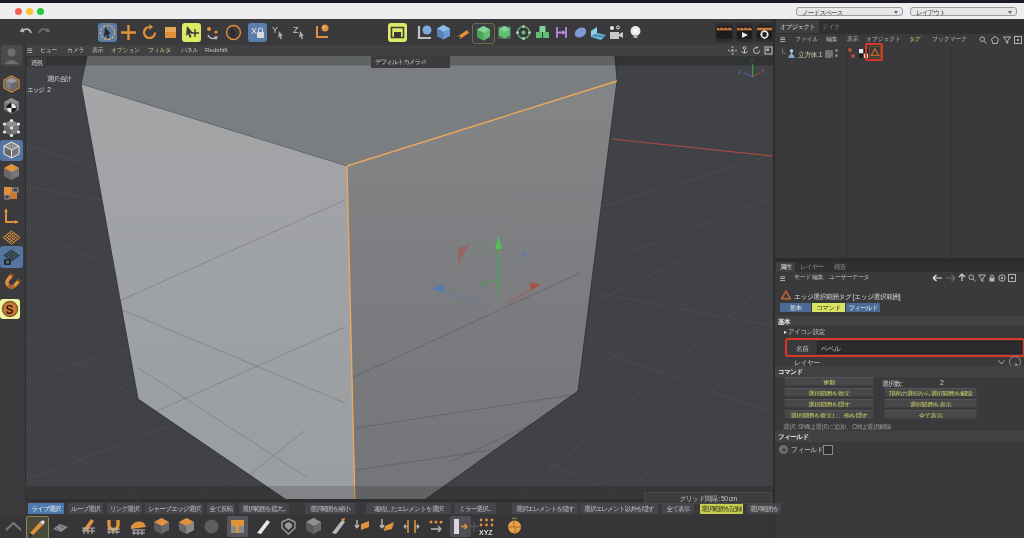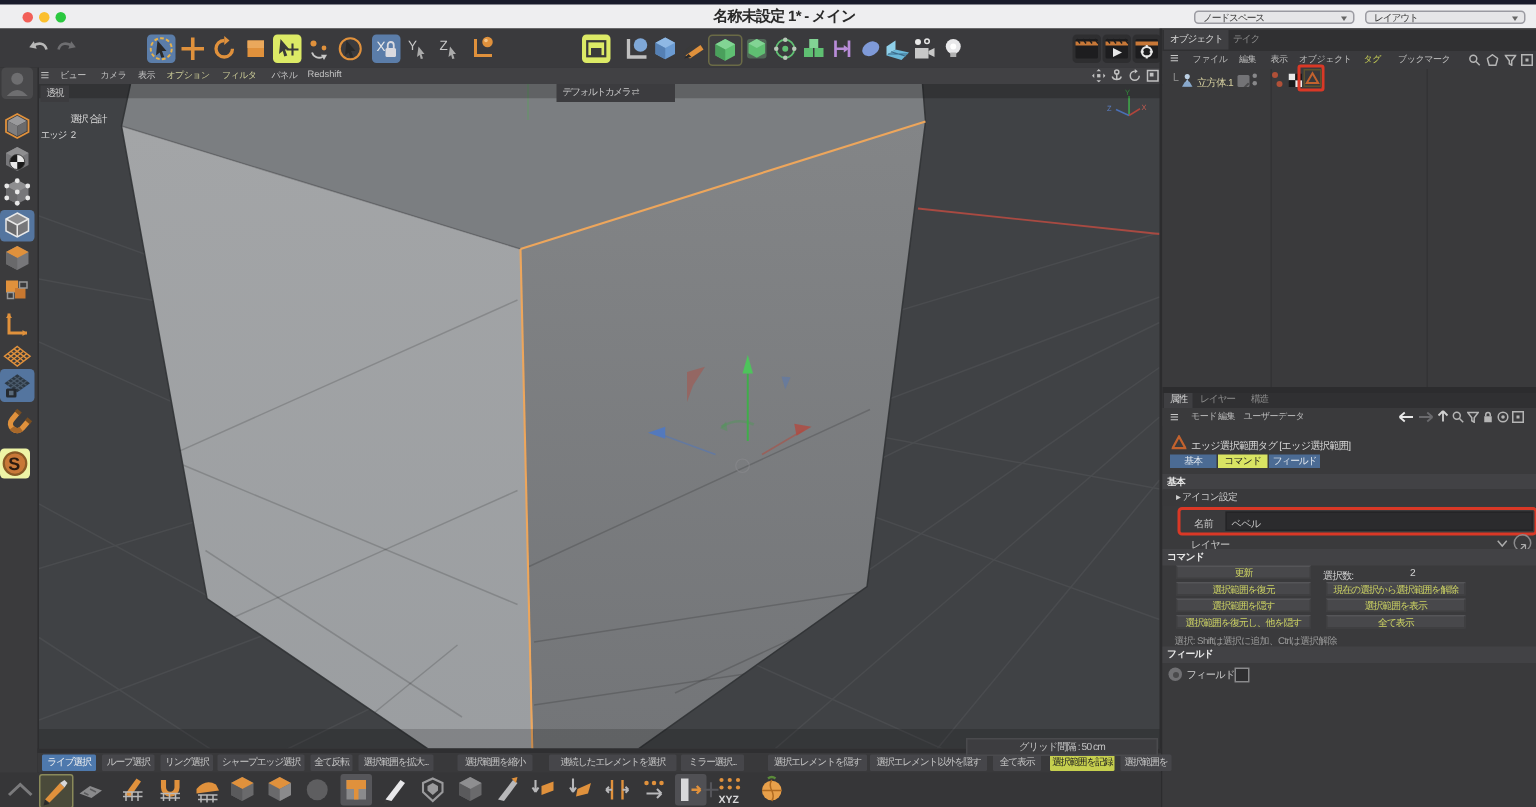--- a/index.html
+++ b/index.html
@@ -50,21 +50,20 @@
 .bic svg{position:absolute;left:0;top:0;width:21px;height:21px;}
 </style></head>
 <body>
 <div id="root">
 
 <div class="abs" id="titlebar"></div>
 <div class="abs" id="titletop"></div>
 <div class="light" style="left:15px;background:#f25f58;"></div>
 <div class="light" style="left:26px;background:#fbbf2d;"></div>
 <div class="light" style="left:37px;background:#2ac83f;"></div>
-<div class="tx" id="ttl">名称未設定 1* - メイン</div>
 <div class="drop" style="left:796px;width:107px;">ノードスペース<span class="dropc"></span></div>
 <div class="drop" style="left:910px;width:107px;">レイアウト<span class="dropc"></span></div>
 
 <div class="abs" id="tb2">
 
  <svg class="ic" style="left:17px;" viewBox="0 0 19 19">
         <path d="M5,8 C8,5 13,5.5 14,10" stroke="#b8b8b8" stroke-width="1.7" fill="none"></path>
         <path d="M2.5,8.5 L7.5,9.5 L5.5,4.5 Z" fill="#b8b8b8"></path>
       </svg>
  <svg class="ic" style="left:34px;" viewBox="0 0 19 19">

